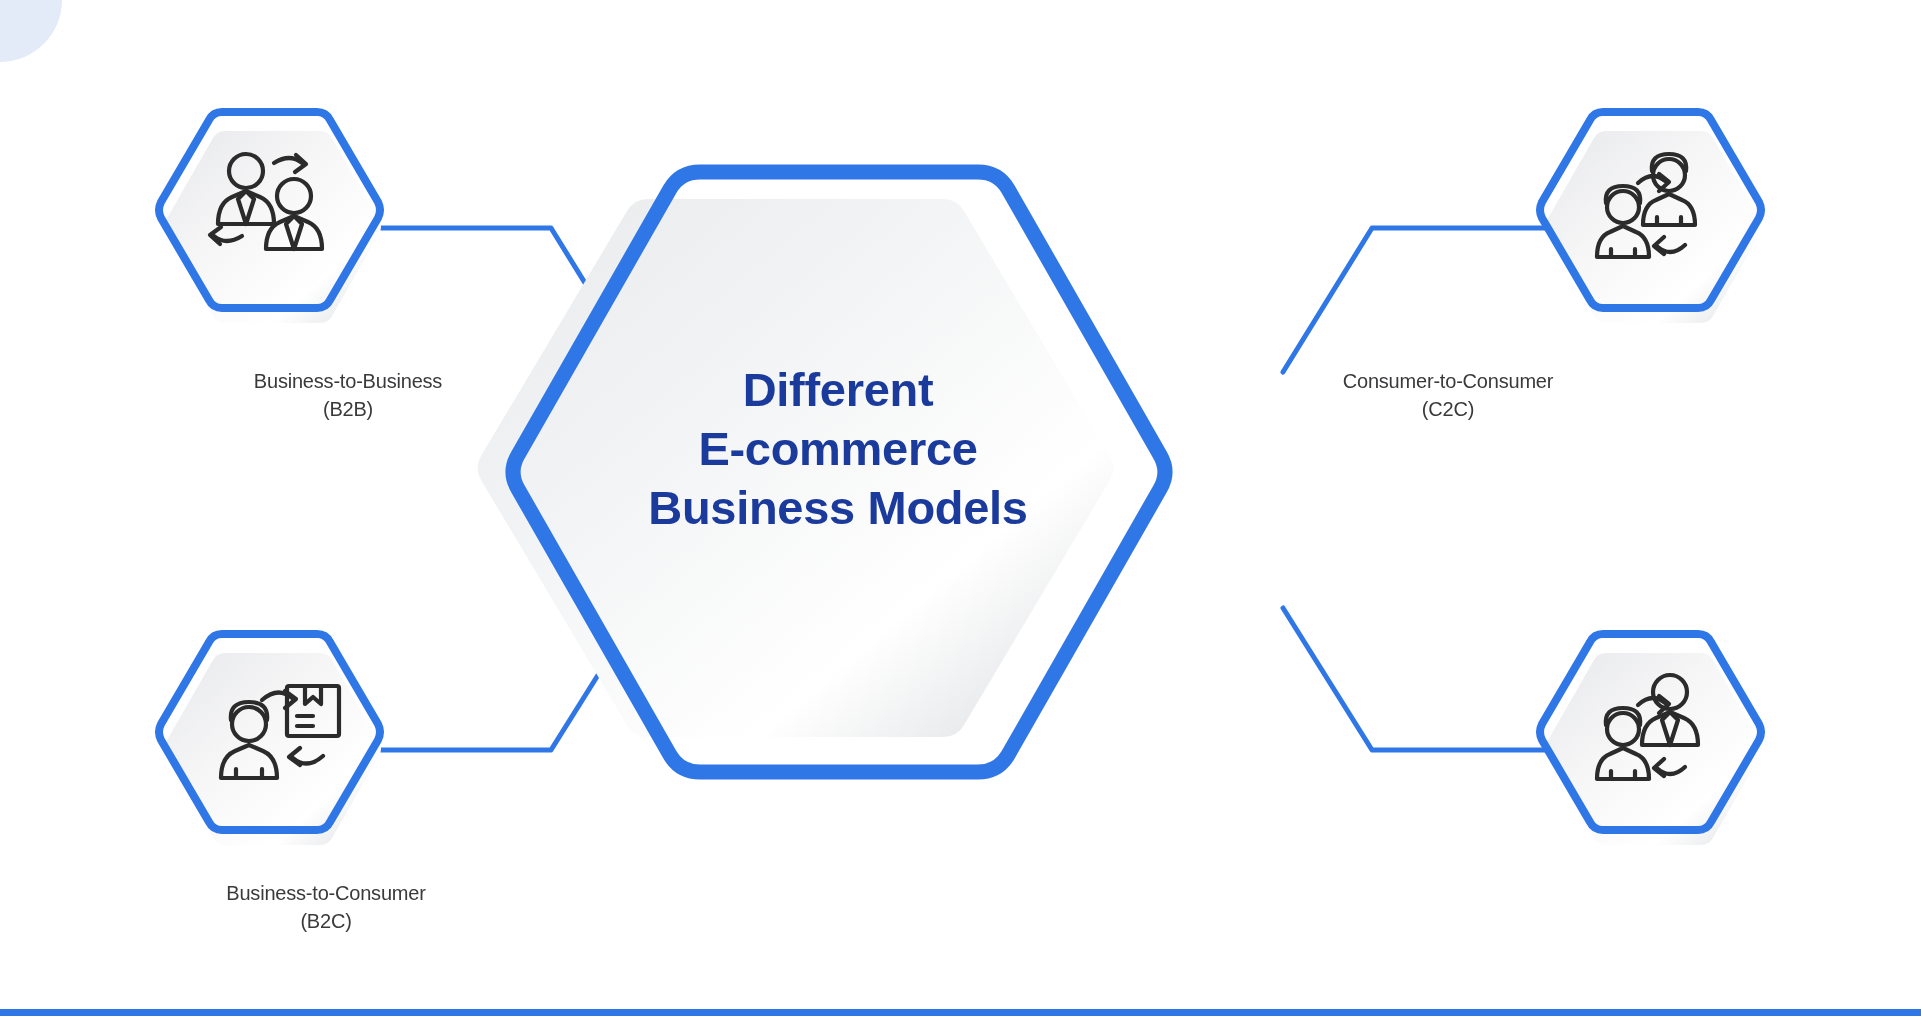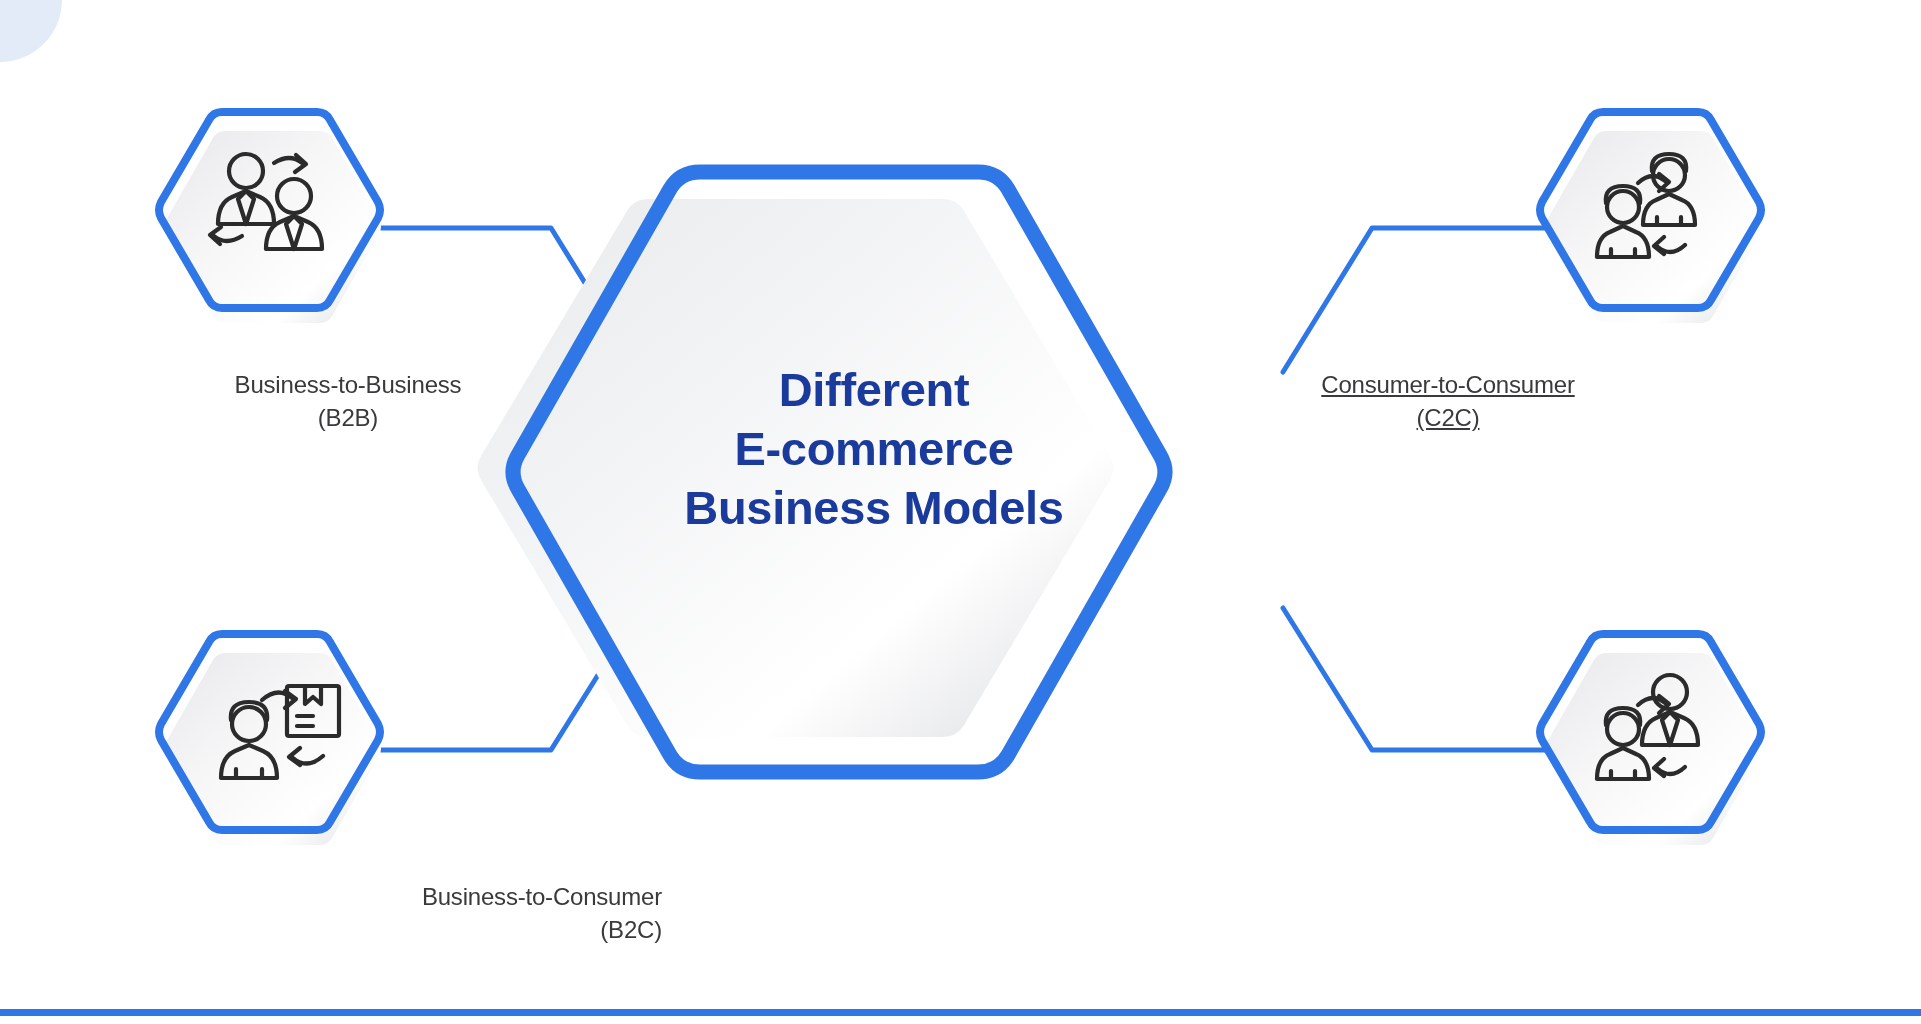--- a/index.html
+++ b/index.html
@@ -36,35 +36,35 @@
     left: 0;
     top: 0;
     width: 1921px;
     height: 1024px;
     display: block;
   }
   .node-label {
     position: absolute;
     text-align: center;
     color: #3a3a3c;
-    font-size: 24px;
+    font-size: 20px;
     line-height: 1.38;
     font-weight: 400;
     font-family: "Liberation Sans", sans-serif;
     letter-spacing: -0.2px;
     white-space: pre-line;
   }
   .label-b2b  { left: 38px;   top: 368px; width: 620px; }
-  .label-b2c  { left: 42px;   top: 880px; width: 620px; text-align: right; }
-  .label-c2c  { left: 1118px; top: 368px; width: 660px; text-decoration: underline; }
+  .label-b2c  { left: 16px;   top: 880px; width: 620px; }
+  .label-c2c  { left: 1118px; top: 368px; width: 660px; }
   .label-c2b  { left: 1128px; top: 880px; width: 660px; }
 
   .center-text {
     position: absolute;
-    left: 664px;
+    left: 628px;
     top: 360px;
     width: 420px;
     text-align: center;
     color: #1a3a9c;
     font-size: 47px;
     font-weight: 700;
     line-height: 1.26;
     font-family: "Liberation Sans", sans-serif;
     white-space: pre-line;
     letter-spacing: -0.3px;

